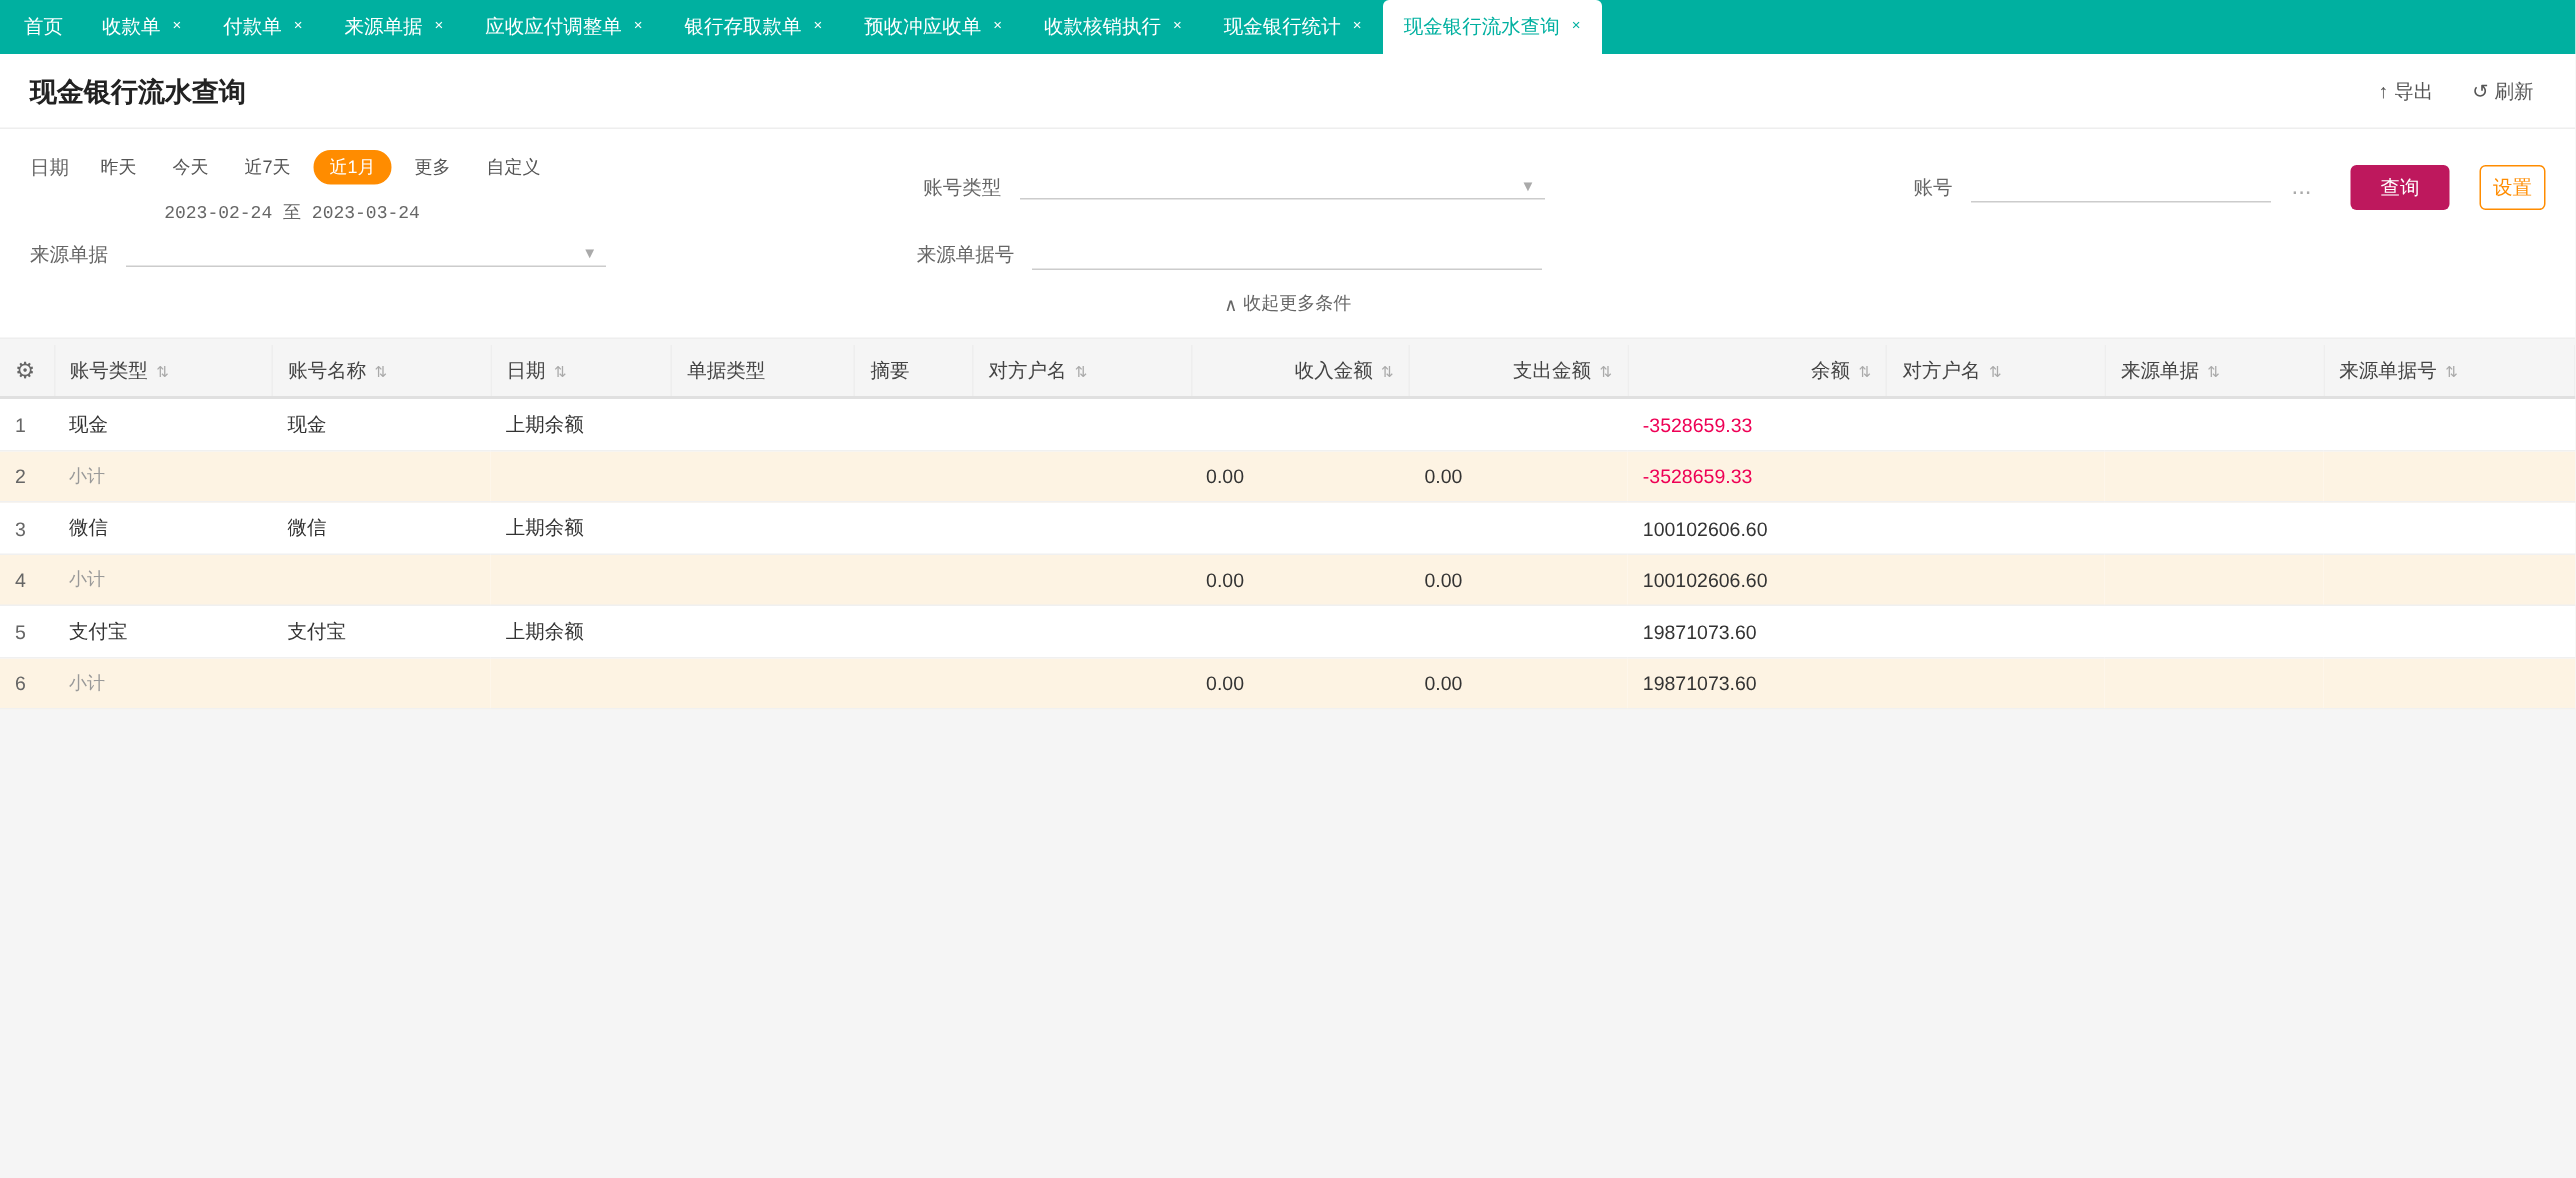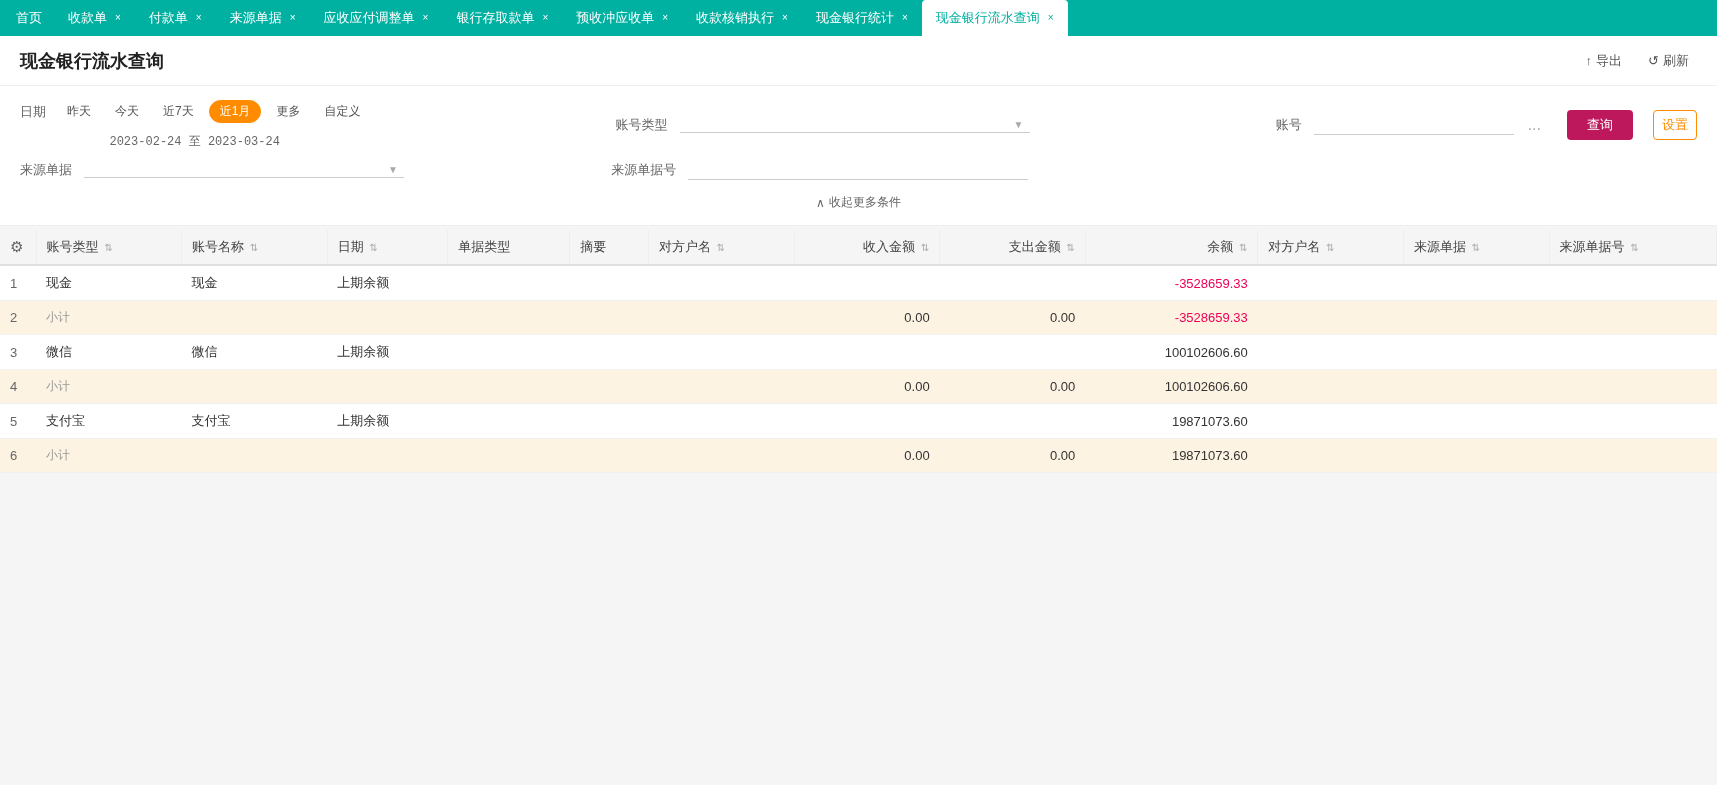--- a/index.html
+++ b/index.html
@@ -97,21 +97,21 @@
     table { width: 100%; border-collapse: collapse; font-size: 13px; }
     thead tr { background: #f5f5f5; border-bottom: 2px solid #e0e0e0; }
     thead th {
       padding: 8px 10px; text-align: left; font-weight: normal; color: #444;
       border-right: 1px solid #eee; white-space: nowrap; user-select: none;
     }
     thead th .sort-arrows { color: #aaa; font-size: 10px; margin-left: 2px; }
     tbody tr { border-bottom: 1px solid #f0f0f0; }
     tbody tr.subtotal { background: #fdf3e3; }
     tbody td { padding: 8px 10px; color: #333; white-space: nowrap; }
-    tbody td.number { text-align: right; }
+    tbody td.number { text-align: left; }
     tbody td.negative { color: #e05; }
     .row-num { color: #666; }
     .gear-icon { color: #666; font-size: 15px; cursor: pointer; }
   </style>
 </head>
 <body>
 
 <div class="top-nav">
   <div class="nav-item nav-home">
     <span>首页</span>

